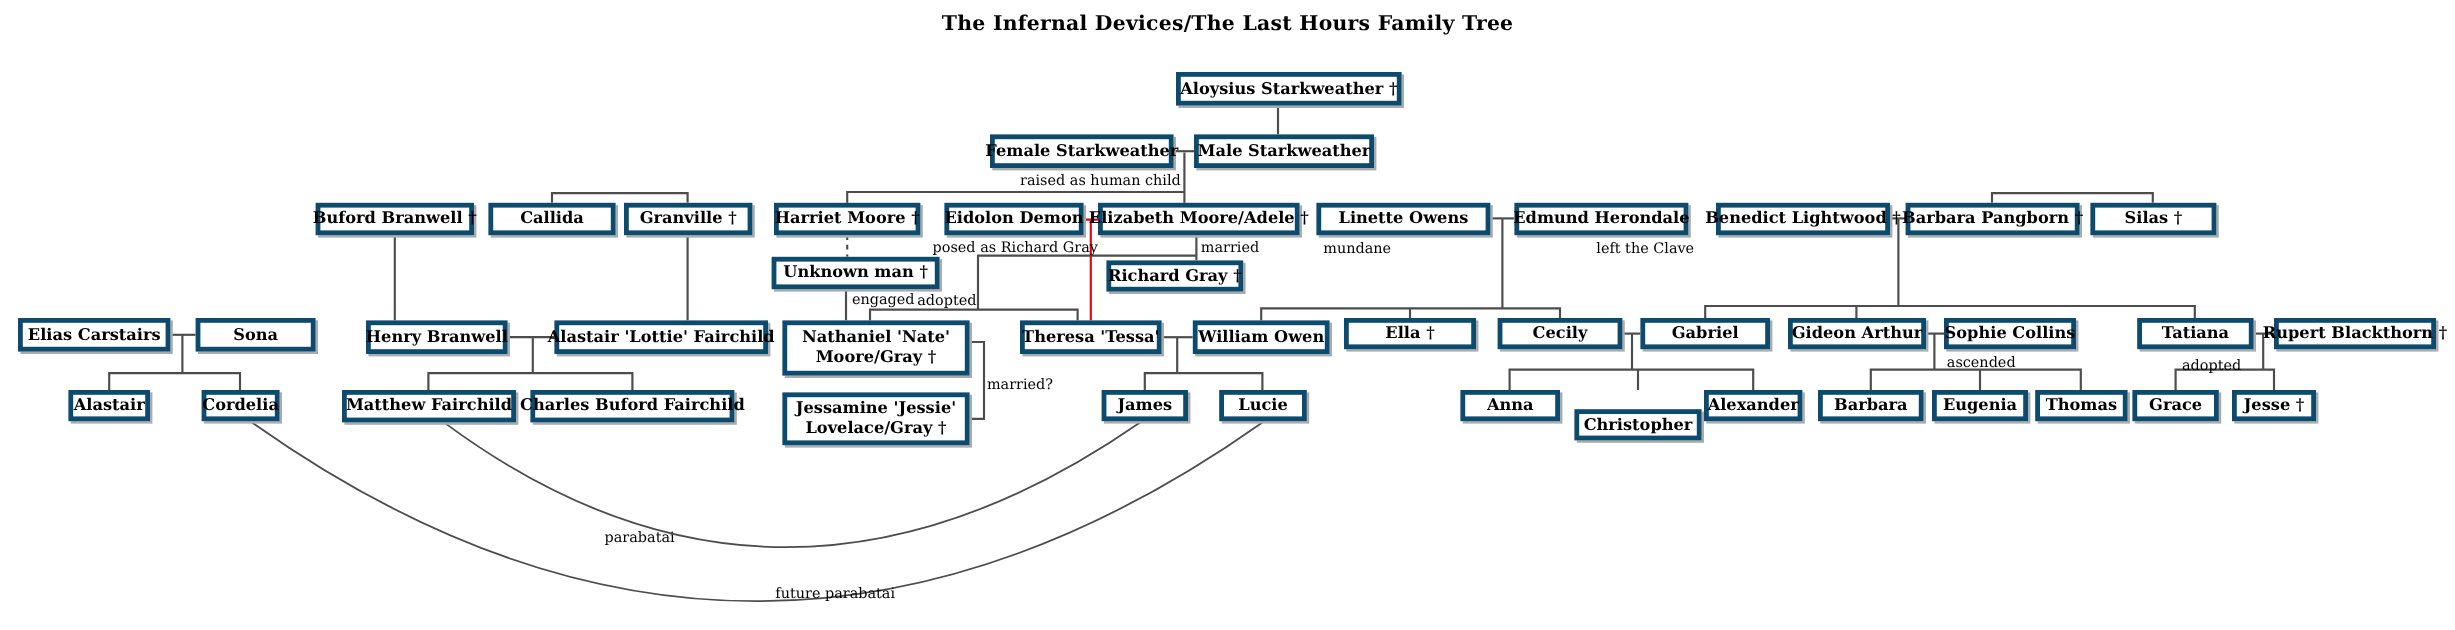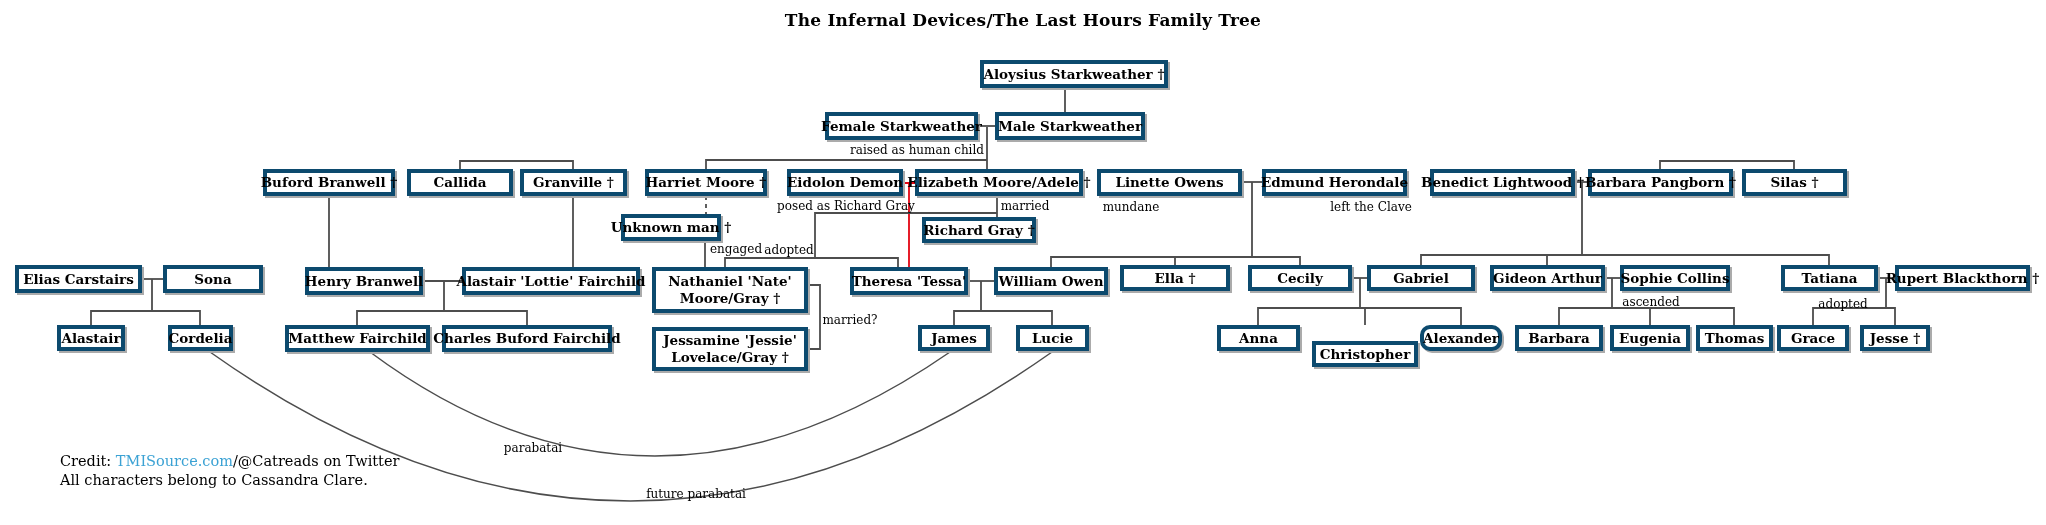--- a/index.html
+++ b/index.html
@@ -62,21 +62,21 @@
       <div class="node" style="left: 407px; top: 169px; width: 106px; height: 27px;">Callida</div>
       <div class="node" style="left: 520px; top: 169px; width: 107px; height: 27px;">Granville †</div>
       <div class="node" style="left: 645px; top: 169px; width: 122px; height: 27px;">Harriet Moore †</div>
       <div class="node" style="left: 787px; top: 169px; width: 116px; height: 27px;">Eidolon Demon</div>
       <div class="node" style="left: 915px; top: 169px; width: 168px; height: 27px;">Elizabeth Moore/Adele †</div>
       <div class="node" style="left: 1097px; top: 169px; width: 145px; height: 27px; text-align: center;">Linette Owens</div>
       <div class="node" style="left: 1262px; top: 169px; width: 145px; height: 27px;">Edmund Herondale</div>
       <div class="node" style="left: 1430px; top: 169px; width: 145px; height: 27px;">Benedict Lightwood †</div>
       <div class="node" style="left: 1588px; top: 169px; width: 145px; height: 27px;">Barbara Pangborn †</div>
       <div class="node" style="left: 1742px; top: 169px; width: 105px; height: 27px;">Silas †</div>
-      <div class="node" style="left: 621px; top: 214px; width: 100px; height: 27px;">Unknown man †</div>
+      <div class="node" style="left: 643px; top: 214px; width: 140px; height: 27px;">Unknown man †</div>
       <div class="node" style="left: 922px; top: 217px; width: 114px; height: 26px;">Richard Gray †</div>
       <div class="node" style="left: 15px; top: 265px; width: 127px; height: 28px;">Elias Carstairs</div>
       <div class="node" style="left: 163px; top: 265px; width: 100px; height: 28px;">Sona</div>
       <div class="node" style="left: 305px; top: 267px; width: 118px; height: 28px;">Henry Branwell</div>
       <div class="node" style="left: 462px; top: 267px; width: 178px; height: 28px;">Alastair 'Lottie' Fairchild</div>
       <div class="node multiline" style="left: 652px; top: 267px; width: 156px; height: 46px;">Nathaniel 'Nate' Moore/Gray †</div>
       <div class="node" style="left: 850px; top: 267px; width: 118px; height: 28px;">Theresa 'Tessa'</div>
       <div class="node" style="left: 994px; top: 267px; width: 114px; height: 28px;">William Owen</div>
       <div class="node" style="left: 1120px; top: 265px; width: 110px; height: 26px;">Ella †</div>
       <div class="node" style="left: 1248px; top: 265px; width: 104px; height: 26px;">Cecily</div>
@@ -87,38 +87,34 @@
       <div class="node" style="left: 1895px; top: 265px; width: 135px; height: 26px;">Rupert Blackthorn †</div>
       <div class="node multiline" style="left: 652px; top: 327px; width: 156px; height: 44px;">Jessamine 'Jessie' Lovelace/Gray †</div>
       <div class="node" style="left: 57px; top: 325px; width: 68px; height: 26px;">Alastair</div>
       <div class="node" style="left: 168px; top: 325px; width: 65px; height: 26px;">Cordelia</div>
       <div class="node" style="left: 285px; top: 325px; width: 145px; height: 27px;">Matthew Fairchild</div>
       <div class="node" style="left: 442px; top: 325px; width: 170px; height: 27px;">Charles Buford Fairchild</div>
       <div class="node" style="left: 918px; top: 325px; width: 72px; height: 26px;">James</div>
       <div class="node" style="left: 1016px; top: 325px; width: 73px; height: 26px;">Lucie</div>
       <div class="node" style="left: 1217px; top: 325px; width: 83px; height: 26px;">Anna</div>
       <div class="node" style="left: 1312px; top: 325px; width: 106px; height: 26px; margin-top: 16px;">Christopher</div>
-      <div class="node" style="left: 1420px; top: 325px; width: 82px; height: 26px; border-radius: 10px;">Alexander</div>
+      <div class="node" style="left: 1420px; top: 325px; width: 82px; height: 26px;">Alexander</div>
       <div class="node" style="left: 1515px; top: 325px; width: 88px; height: 26px;">Barbara</div>
       <div class="node" style="left: 1610px; top: 325px; width: 80px; height: 26px;">Eugenia</div>
       <div class="node" style="left: 1696px; top: 325px; width: 77px; height: 26px;">Thomas</div>
       <div class="node" style="left: 1777px; top: 325px; width: 72px; height: 26px;">Grace</div>
       <div class="node" style="left: 1860px; top: 325px; width: 70px; height: 26px;">Jesse †</div>
     </div>
   <div id="annotations">
       <div class="ann" style="left: 917px; top: 150px;">raised as human child</div>
       <div class="ann" style="left: 736px; top: 205px; margin-top: 44px;">engaged</div>
       <div class="ann" style="left: 846px; top: 206px;">posed as Richard Gray</div>
       <div class="ann" style="left: 1025px; top: 206px;">married</div>
       <div class="ann" style="left: 789px; top: 250px;">adopted</div>
       <div class="ann" style="left: 850px; top: 320px;">married?</div>
       <div class="ann" style="left: 1131px; top: 207px;">mundane</div>
       <div class="ann" style="left: 1371px; top: 207px;">left the Clave</div>
       <div class="ann" style="left: 1651px; top: 302px;">ascended</div>
       <div class="ann" style="left: 1843px; top: 304px;">adopted</div>
       <div class="ann" style="left: 533px; top: 448px;">parabatai</div>
       <div class="ann" style="left: 696px; top: 494px;">future parabatai</div>
     </div>
-  <div id="credit">
-    <div><span>Credit: </span><span class="link">TMISource.com</span><span>/@Catreads on Twitter</span></div>
-    <div>All characters belong to Cassandra Clare.</div>
-  </div>
 </div>
 
 </body></html>

